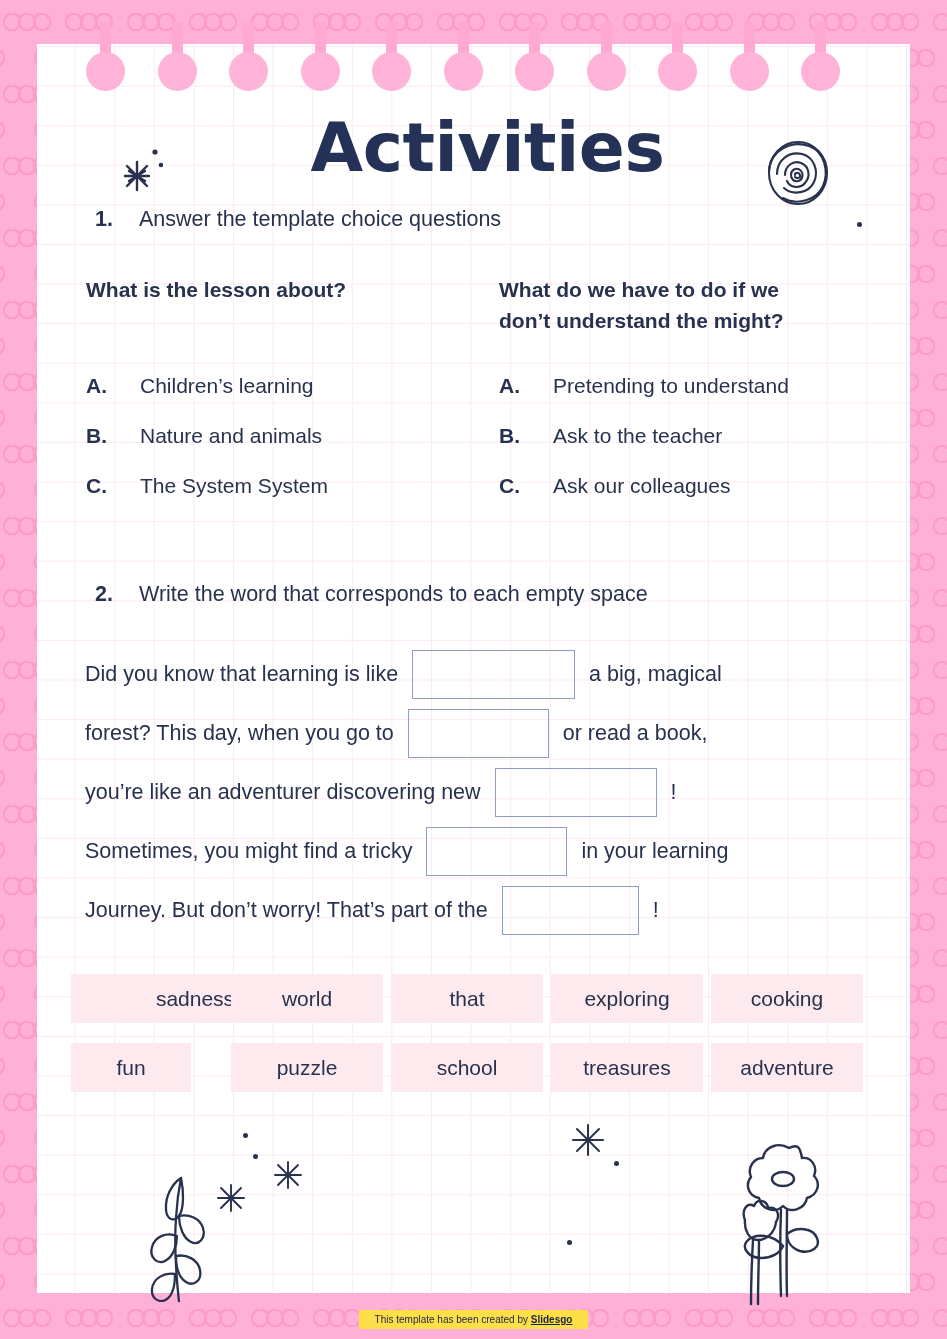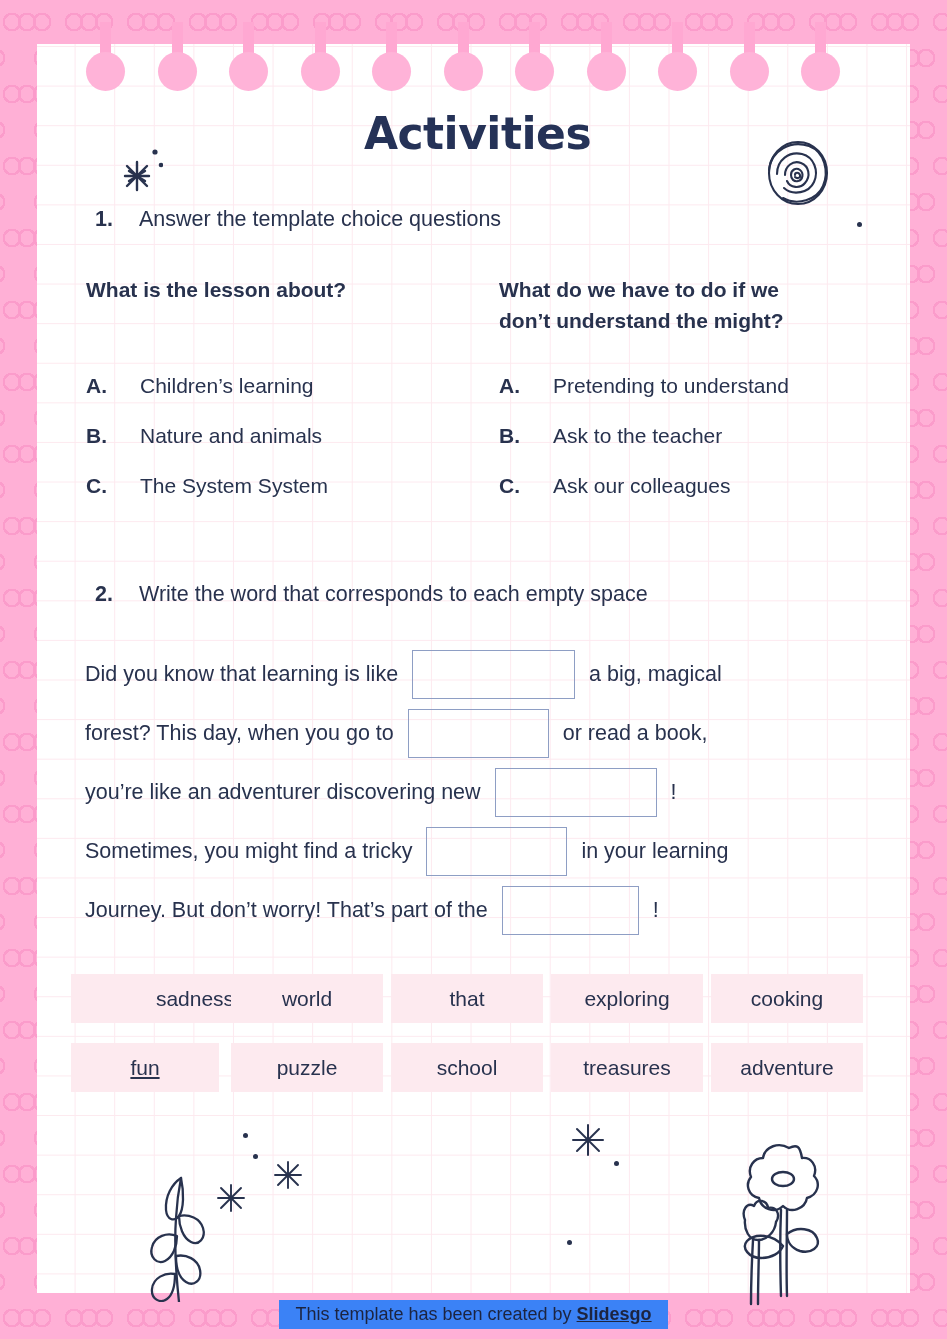--- a/index.html
+++ b/index.html
@@ -81,24 +81,24 @@
   #content {
     position: absolute;
     left: 37px; top: 44px;
     width: 873px; height: 1249px;
     z-index: 5;
     color: #27314f;
   }
 
   #title {
     position: absolute;
-    left: 4px; top: 64px;
+    left: 14px; top: 64px;
     width: 873px;
     text-align: center;
-    font-size: 44px;
+    font-size: 68px;
     font-weight: bold;
     letter-spacing: -0.5px;
     color: #253257;
     font-family: "DejaVu Sans", sans-serif;
   }
 
   .instruction {
     position: absolute;
     display: flex;
     align-items: baseline;
@@ -169,23 +169,23 @@
   
   #footer {
     position: absolute;
     left: 0; bottom: 10px;
     width: 947px;
     text-align: center;
     z-index: 6;
   }
   #footer .inner {
     display: inline-block;
-    background: #3b82f6;
+    background: #fde047;
     padding: 4px 16px;
-    font-size: 18px;
+    font-size: 10px;
     color: #1c2440;
     font-family: "Liberation Sans", sans-serif;
   }
   #footer .brand {
     font-weight: bold;
     text-decoration: underline;
     color: #1c2440;
   }
 </style>
 </head>
@@ -341,21 +341,21 @@
     <span class="blank-box" style="width:135px; height:47px; margin:0 14px;"></span>
     <span>!</span>
   </div>
 
   <div class="chip" style="left:34px;  top:930px; width:152px; height:49px;padding-left:48px;">sadness</div>
   <div class="chip" style="left:194px; top:930px; width:152px; height:49px;">world</div>
   <div class="chip" style="left:354px; top:930px; width:152px; height:49px;">that</div>
   <div class="chip" style="left:514px; top:930px; width:152px; height:49px;">exploring</div>
   <div class="chip" style="left:674px; top:930px; width:152px; height:49px;">cooking</div>
 
-  <div class="chip" style="left:34px;  top:999px; width:148px; height:49px;text-decoration:underline;">fun</div>
+  <div class="chip" style="left:34px;  top:999px; width:120px; height:49px;">fun</div>
   <div class="chip" style="left:194px; top:999px; width:152px; height:49px;">puzzle</div>
   <div class="chip" style="left:354px; top:999px; width:152px; height:49px;">school</div>
   <div class="chip" style="left:514px; top:999px; width:152px; height:49px;">treasures</div>
   <div class="chip" style="left:674px; top:999px; width:152px; height:49px;">adventure</div>
 
   <svg class="doodle" style="left:95px; top:1118px;" width="100" height="140" viewBox="0 0 100 140">
     <g fill="none" stroke="#28324e" stroke-width="2.3" stroke-linecap="round" stroke-linejoin="round">
       <path d="M47 140 C44 112 42 84 44 56 C45 38 47 26 49 16"></path>
       <path d="M49 16 C40 22 33 34 34 48 C35 58 42 60 47 54 C52 47 52 30 49 16Z"></path>
       <path d="M47 54 C57 52 68 56 71 66 C74 76 67 84 59 80 C51 76 47 64 47 54Z"></path>

